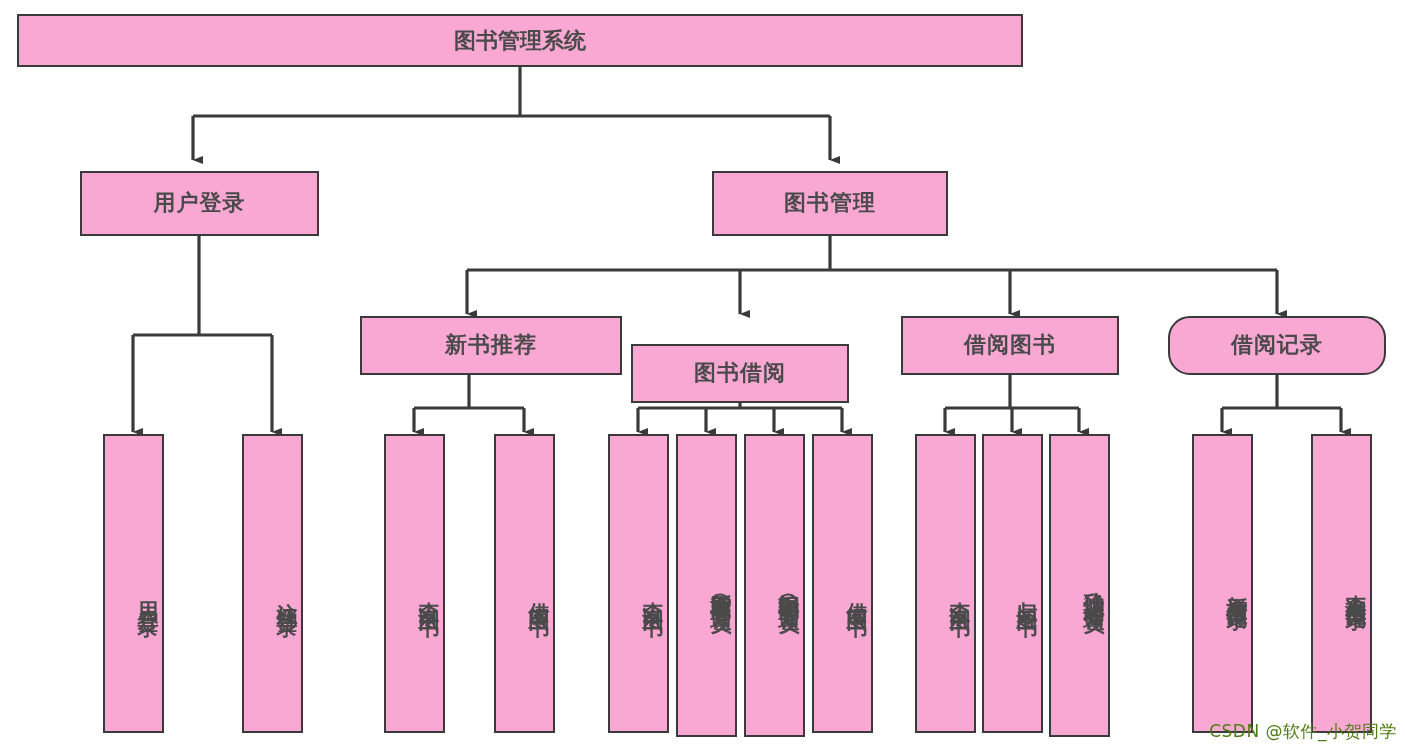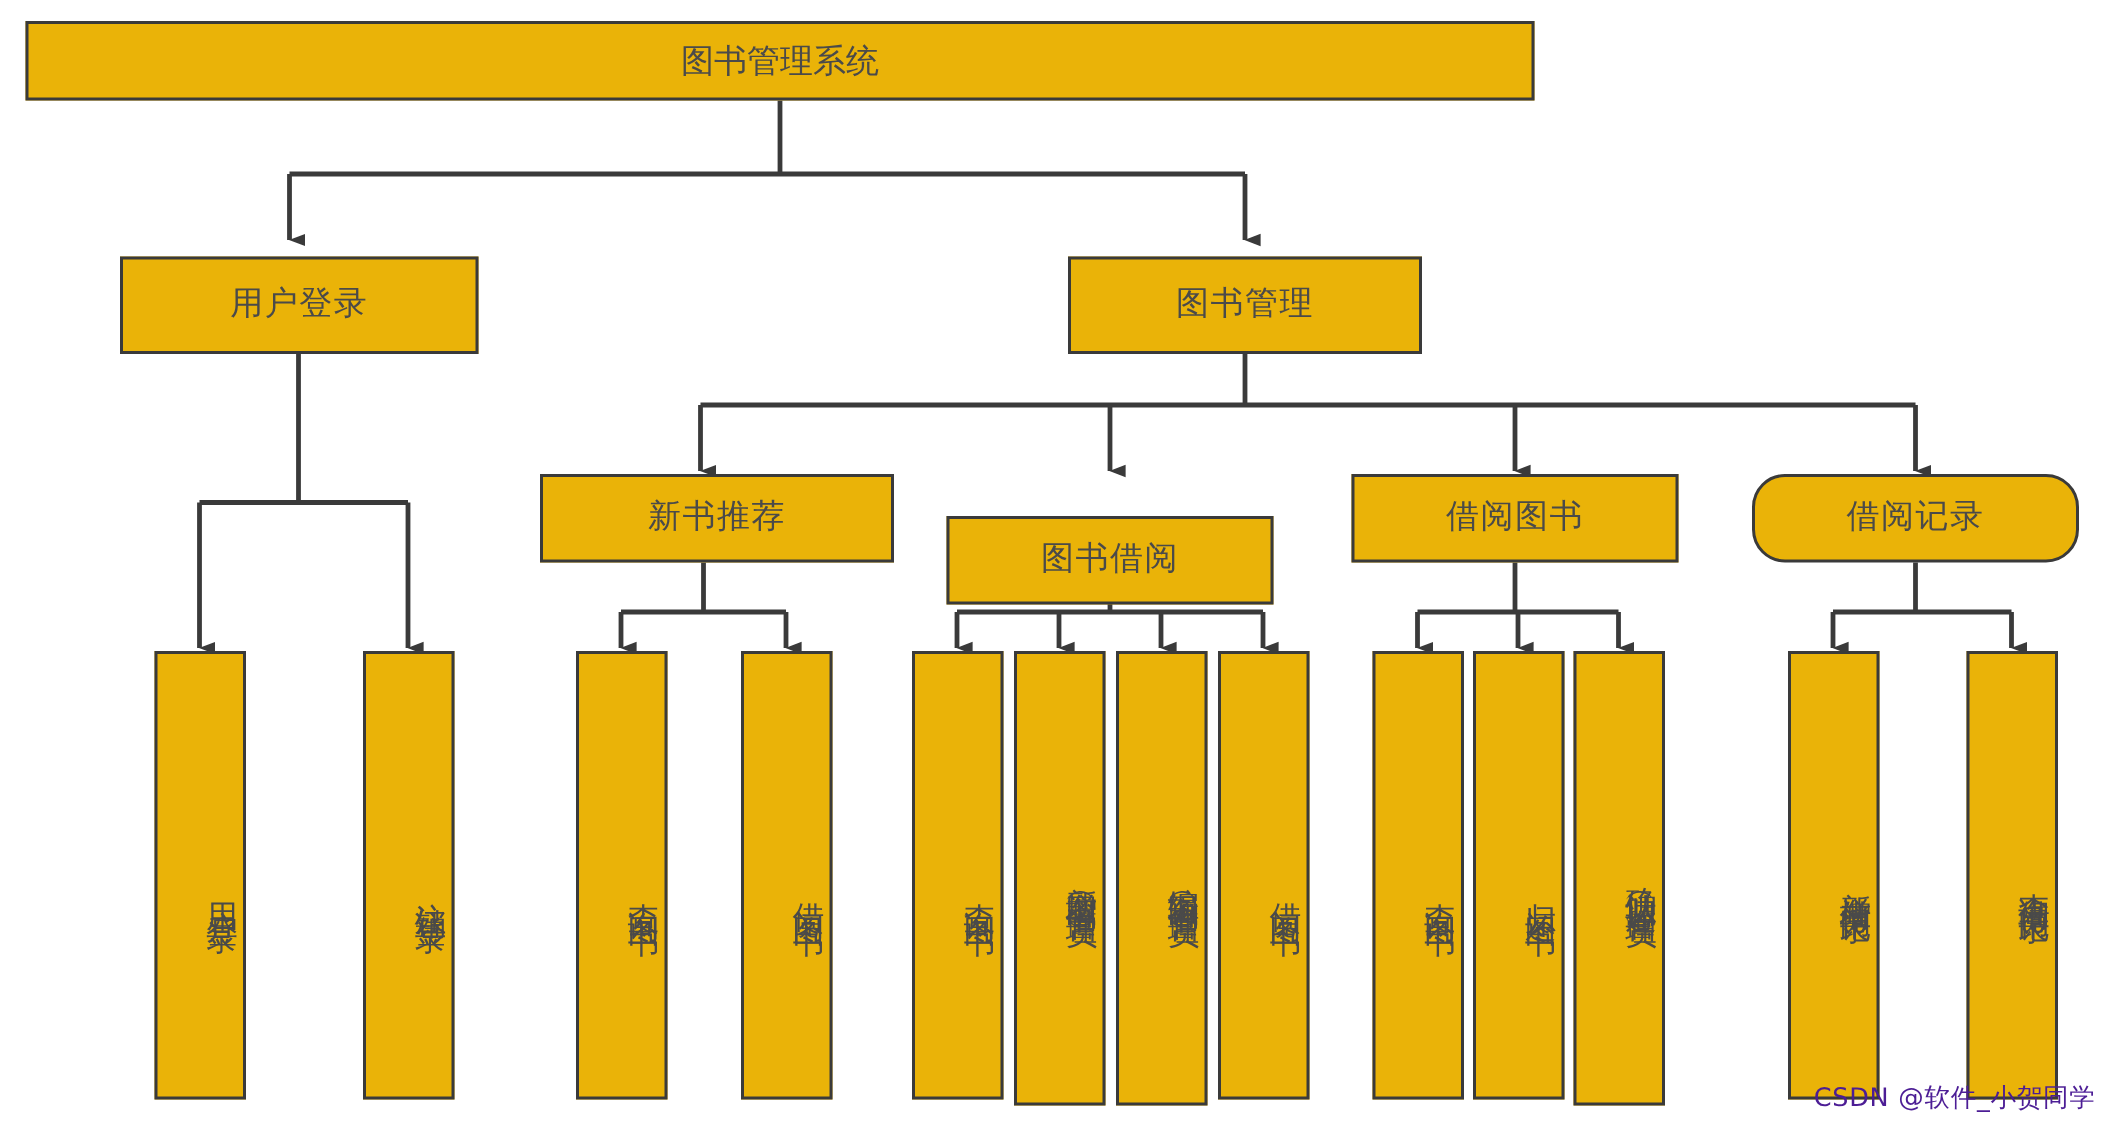--- a/index.html
+++ b/index.html
@@ -23,26 +23,27 @@
     left: 0;
     top: 0;
     width: 1405px;
     height: 747px;
     pointer-events: none;
   }
   .node {
     position: absolute;
     box-sizing: border-box;
     border: 2px solid #3a3a3a;
-    background: #eab308;
+    background: #f9a8d4;
     display: flex;
     align-items: center;
     justify-content: center;
     color: #4a4a4a;
     text-align: center;
+    font-weight: bold;
   }
   .node.h {
     font-size: 22px;
     line-height: 1.1;
     letter-spacing: 1px;
   }
   .node.root {
     font-size: 22px;
   }
   .node.v {
@@ -61,21 +62,21 @@
   .vlabel {
     writing-mode: vertical-rl;
     text-orientation: upright;
     display: block;
   }
   .watermark {
     position: absolute;
     right: 8px;
     bottom: 4px;
     font-size: 17px;
-    color: #4c1d95;
+    color: #4d7c0f;
     font-family: "DejaVu Sans", "Liberation Sans", sans-serif;
     white-space: nowrap;
     letter-spacing: 0.5px;
   }
 </style>
 </head>
 <body>
 
 <div id="canvas">
 
@@ -133,21 +134,21 @@
     <span>图书管理系统</span>
   </div>
 
   <div class="node h" style="left:80px; top:171px; width:239px; height:65px;">
     <span>用户登录</span>
   </div>
   <div class="node h" style="left:712px; top:171px; width:236px; height:65px;">
     <span>图书管理</span>
   </div>
 
-  <div class="node h" style="left:360px; top:316px; width:236px; height:59px;">
+  <div class="node h" style="left:360px; top:316px; width:262px; height:59px;">
     <span>新书推荐</span>
   </div>
   <div class="node h" style="left:631px; top:316px; width:218px; height:59px;margin-top:28px;">
     <span>图书借阅</span>
   </div>
   <div class="node h" style="left:901px; top:316px; width:218px; height:59px;">
     <span>借阅图书</span>
   </div>
   <div class="node h" style="left:1168px; top:316px; width:218px; height:59px;border-radius:22px;">
     <span>借阅记录</span>

